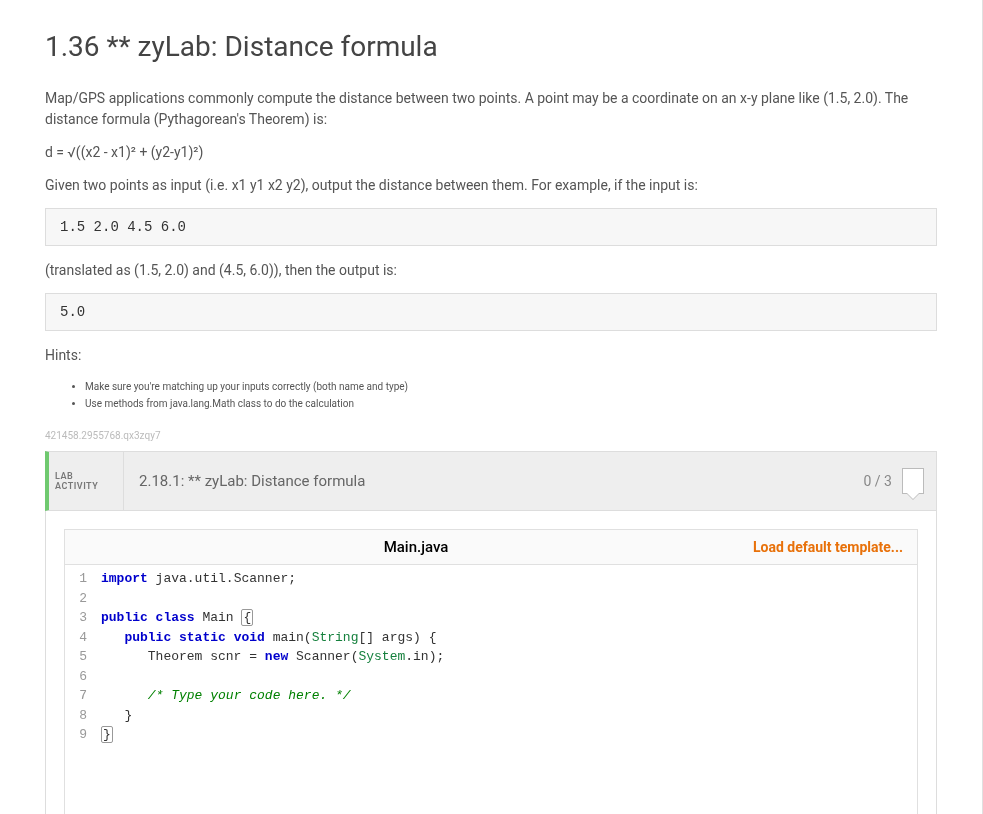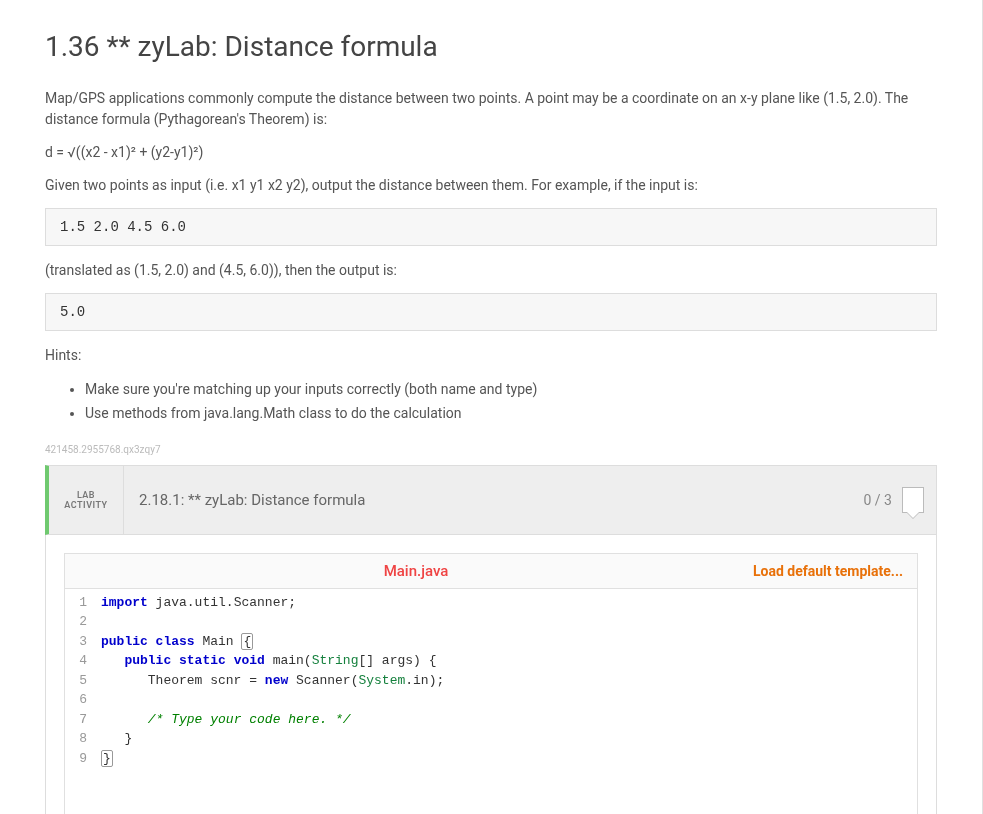--- a/index.html
+++ b/index.html
@@ -43,21 +43,21 @@
     .hints-label {
       font-size: 14px;
       color: #555;
       margin-bottom: 14px;
     }
     ul.hints {
       margin-left: 40px;
       margin-bottom: 18px;
     }
     ul.hints li {
-      font-size: 14px;
+      font-size: 10px;
       color: #555;
       line-height: 1.7;
     }
     .seed {
       font-size: 10px;
       color: #bbb;
       margin-bottom: 10px;
     }
     .activity-header {
       display: flex;
@@ -65,27 +65,26 @@
       border: 1px solid #ddd;
       background: #eeeeee;
       border-left: 4px solid #6fc96f;
       margin-bottom: 0;
     }
     .activity-label {
       width: 75px;
       display: flex;
       flex-direction: column;
       justify-content: center;
-      align-items: center;
       font-size: 9px;
       font-weight: 600;
       color: #777;
       letter-spacing: 0.5px;
       border-right: 1px solid #ddd;
-      padding: 24px 6px;
+      padding: 14px 6px;
     }
     .activity-title {
       flex: 1;
       display: flex;
       align-items: center;
       padding: 4px 15px;
       font-size: 15px;
       color: #666;
     }
     .activity-score {
@@ -139,21 +138,21 @@
       padding: 8px 14px;
       background: #fafafa;
       border: 1px solid #e0e0e0;
       border-bottom: 1px solid #e0e0e0;
       margin: 0;
     }
     .editor-filename {
       flex: 1;
       text-align: center;
       font-size: 15px;
-      color: #ef4444;
+      color: #000000;
       font-weight: 500;
     }
     .editor-link {
       color: #e8710a;
       font-size: 14px;
       cursor: pointer;
       font-weight: bold;
     }
     .code-editor {
       display: flex;

